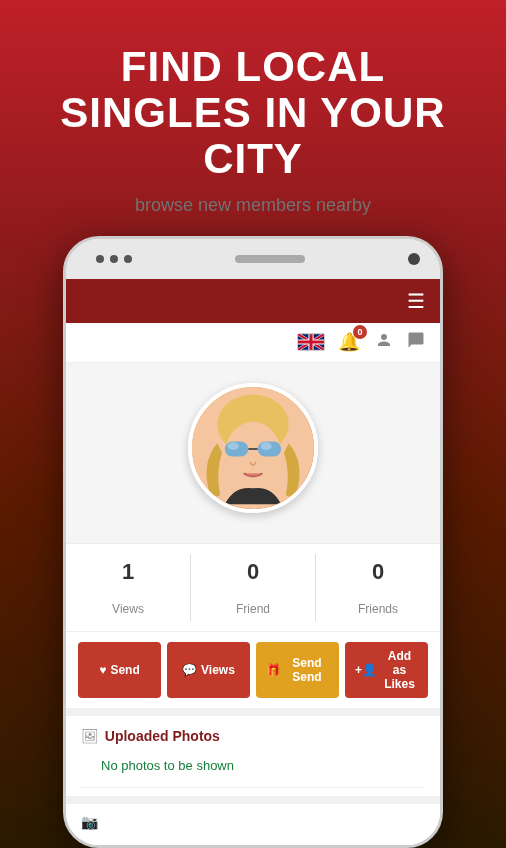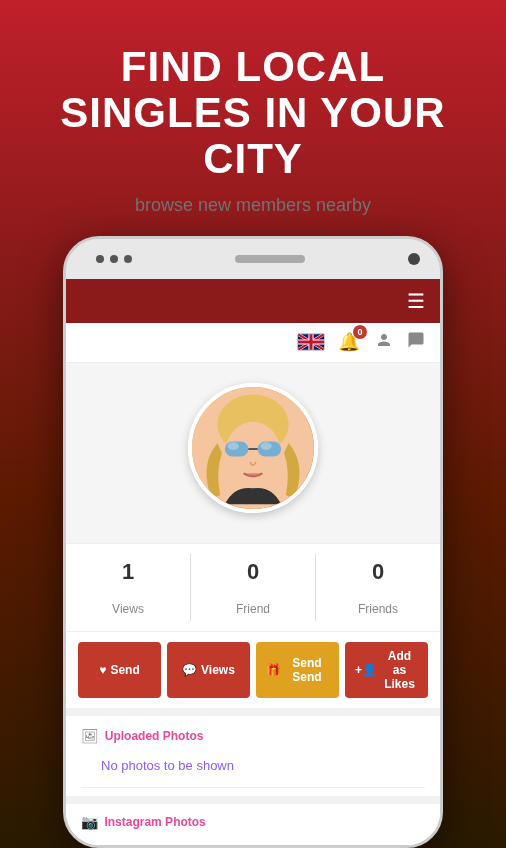--- a/index.html
+++ b/index.html
@@ -240,28 +240,28 @@
       gap: 6px;
       margin-bottom: 8px;
     }
 
     .section-icon {
       color: #888;
       font-size: 14px;
     }
 
     .section-title {
-      font-size: 12px;
+      font-size: 14px;
       font-weight: 600;
-      color: #ec4899;
+      color: #7f1d1d;
     }
 
     .no-photos-text {
       font-size: 13px;
-      color: #8b5cf6;
+      color: #15803d;
       padding: 6px 0 6px 20px;
     }
 
     .section-divider {
       height: 1px;
       background: #eee;
       margin: 8px 0 0;
     }
 
     .instagram-section {
@@ -425,21 +425,20 @@
         <span class="section-icon">🖼</span>
         <span class="section-title">Uploaded Photos</span>
       </div>
       <p class="no-photos-text">No photos to be shown</p>
       <div class="section-divider"></div>
     </div>
 
     <div class="instagram-section">
       <div class="section-header">
         <span class="section-icon">📷</span>
-        <span class="section-title">Instagram Photos</span>
       </div>
     </div>
 
   </div>
 
   <div class="phone-bottom-bar">
     <div class="home-button-bar"></div>
   </div>
 
 </div>

